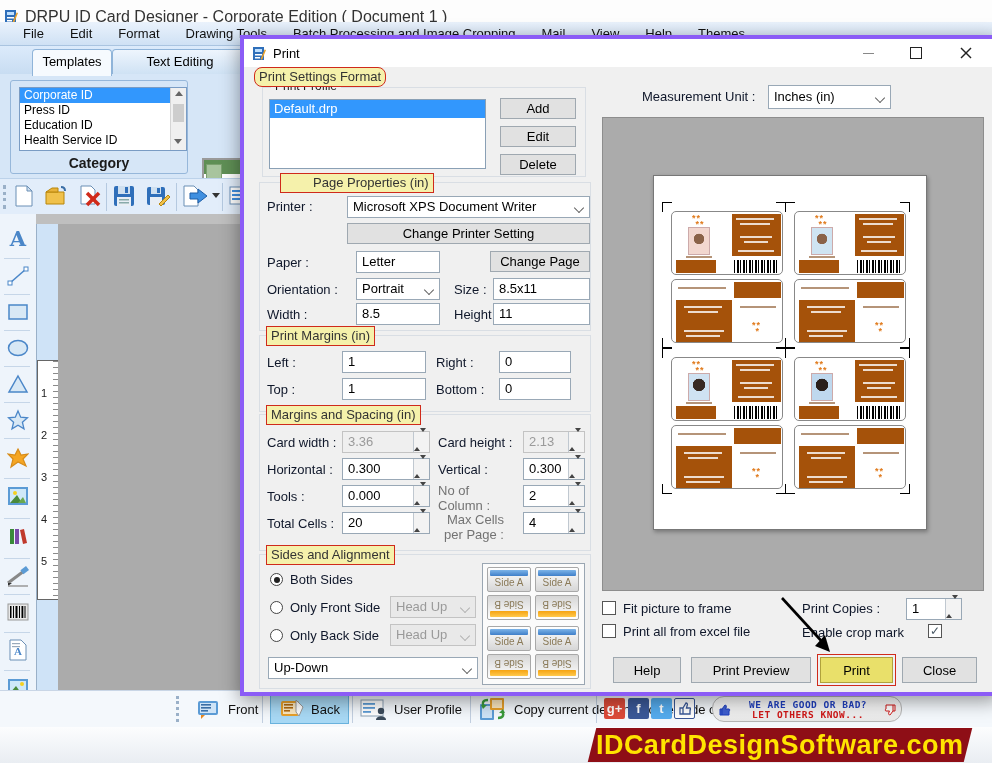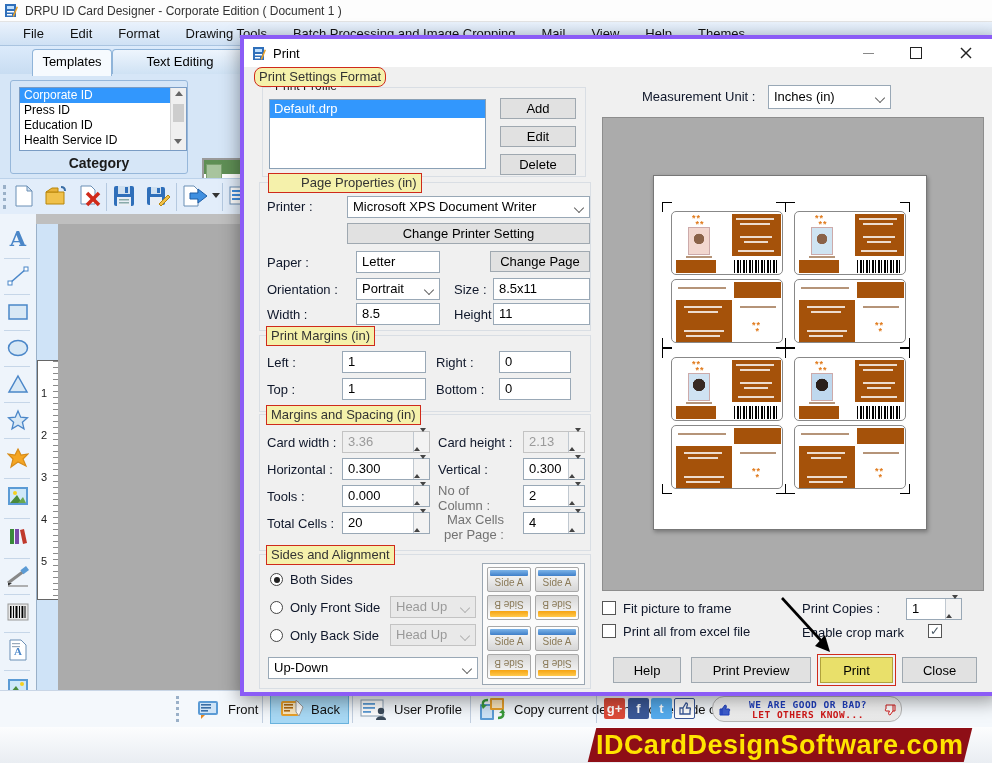--- a/index.html
+++ b/index.html
@@ -1,21 +1,21 @@
 <!DOCTYPE html>
 <html><head>
 <meta charset="utf-8">
 <style>
   html,body{margin:0;padding:0;background:#888;}
   .screen{position:relative;width:992px;height:763px;background:#fff;overflow:hidden;
     font-family:"Liberation Sans",sans-serif;font-size:13px;color:#000;}
   .abs{position:absolute;}
   
-  .titlebar{left:0;top:0;width:992px;height:22px;background:#fdfdfd;border-bottom:1px solid #e3e3e3;
-    display:flex;align-items:center;gap:6px;padding-left:4px;box-sizing:border-box;color:#333;font-size:12px;}
+  .titlebar{left:0;top:0;width:992px;height:34px;background:#fdfdfd;border-bottom:1px solid #e3e3e3;
+    display:flex;align-items:center;gap:6px;padding-left:4px;box-sizing:border-box;color:#333;font-size:16px;}
   .menubar{left:0;top:22px;width:992px;height:24px;background:linear-gradient(#eaf2fc,#cfe1f4);
     border-bottom:1px solid #aac4e0;display:flex;align-items:center;padding-left:10px;box-sizing:border-box;}
   .menubar .mi{padding:0 13px;font-size:13px;color:#111;}
   .tabsrow{left:0;top:46px;width:992px;height:28px;background:linear-gradient(#dcebfb,#c8ddf2);}
   .tab{position:absolute;top:3px;height:24px;line-height:24px;text-align:center;font-size:13px;
     border:1px solid #8fb4d9;border-bottom:none;border-radius:4px 4px 0 0;background:linear-gradient(#eef5fd,#cfe2f4);}
   .tab.active{background:#f6fafe;height:26px;z-index:2;}
   .panel{left:0;top:74px;width:992px;height:104px;background:#d6e6f7;}
   .groupbox{position:absolute;border:1px solid #96b7da;border-radius:3px;}
   .cat-list{position:absolute;left:8px;top:6px;width:166px;height:62px;background:#fff;border:1px solid #7a9cc4;overflow:hidden;}
@@ -456,21 +456,21 @@
       <div class="cap">Print Profile</div>
       <div class="listbox" style="left:6px;top:11px;width:215px;height:68px;">
         <div class="litem sel">Default.drp</div>
       </div>
       <div class="btn" style="left:237px;top:10px;width:76px;height:21px;">Add</div>
       <div class="btn" style="left:237px;top:38px;width:76px;height:21px;">Edit</div>
       <div class="btn" style="left:237px;top:66px;width:76px;height:21px;">Delete</div>
     </div>
 
     <div class="gb" style="left:15px;top:143px;width:330px;height:147px;">
-      <div class="ylab" style="left:8px;top:-10px;padding-left:32px;">Page Properties (in)</div>
+      <div class="ylab" style="left:20px;top:-10px;padding-left:32px;">Page Properties (in)</div>
       <div class="lbl" style="left:7px;top:16px;">Printer :</div>
       <div class="combo" style="left:87px;top:13px;width:243px;"><span>Microsoft XPS Document Writer</span><span class="chev"></span></div>
       <div class="btn" style="left:87px;top:40px;width:243px;height:21px;">Change Printer Setting</div>
       <div class="lbl" style="left:7px;top:72px;">Paper :</div>
       <div class="tbx" style="left:96px;top:68px;width:84px;">Letter</div>
       <div class="btn" style="left:230px;top:68px;width:100px;height:21px;">Change Page</div>
       <div class="lbl" style="left:7px;top:99px;">Orientation :</div>
       <div class="combo" style="left:96px;top:95px;width:84px;"><span>Portrait</span><span class="chev"></span></div>
       <div class="lbl" style="left:194px;top:99px;">Size :</div>
       <div class="tbx" style="left:233px;top:95px;width:97px;">8.5x11</div>

